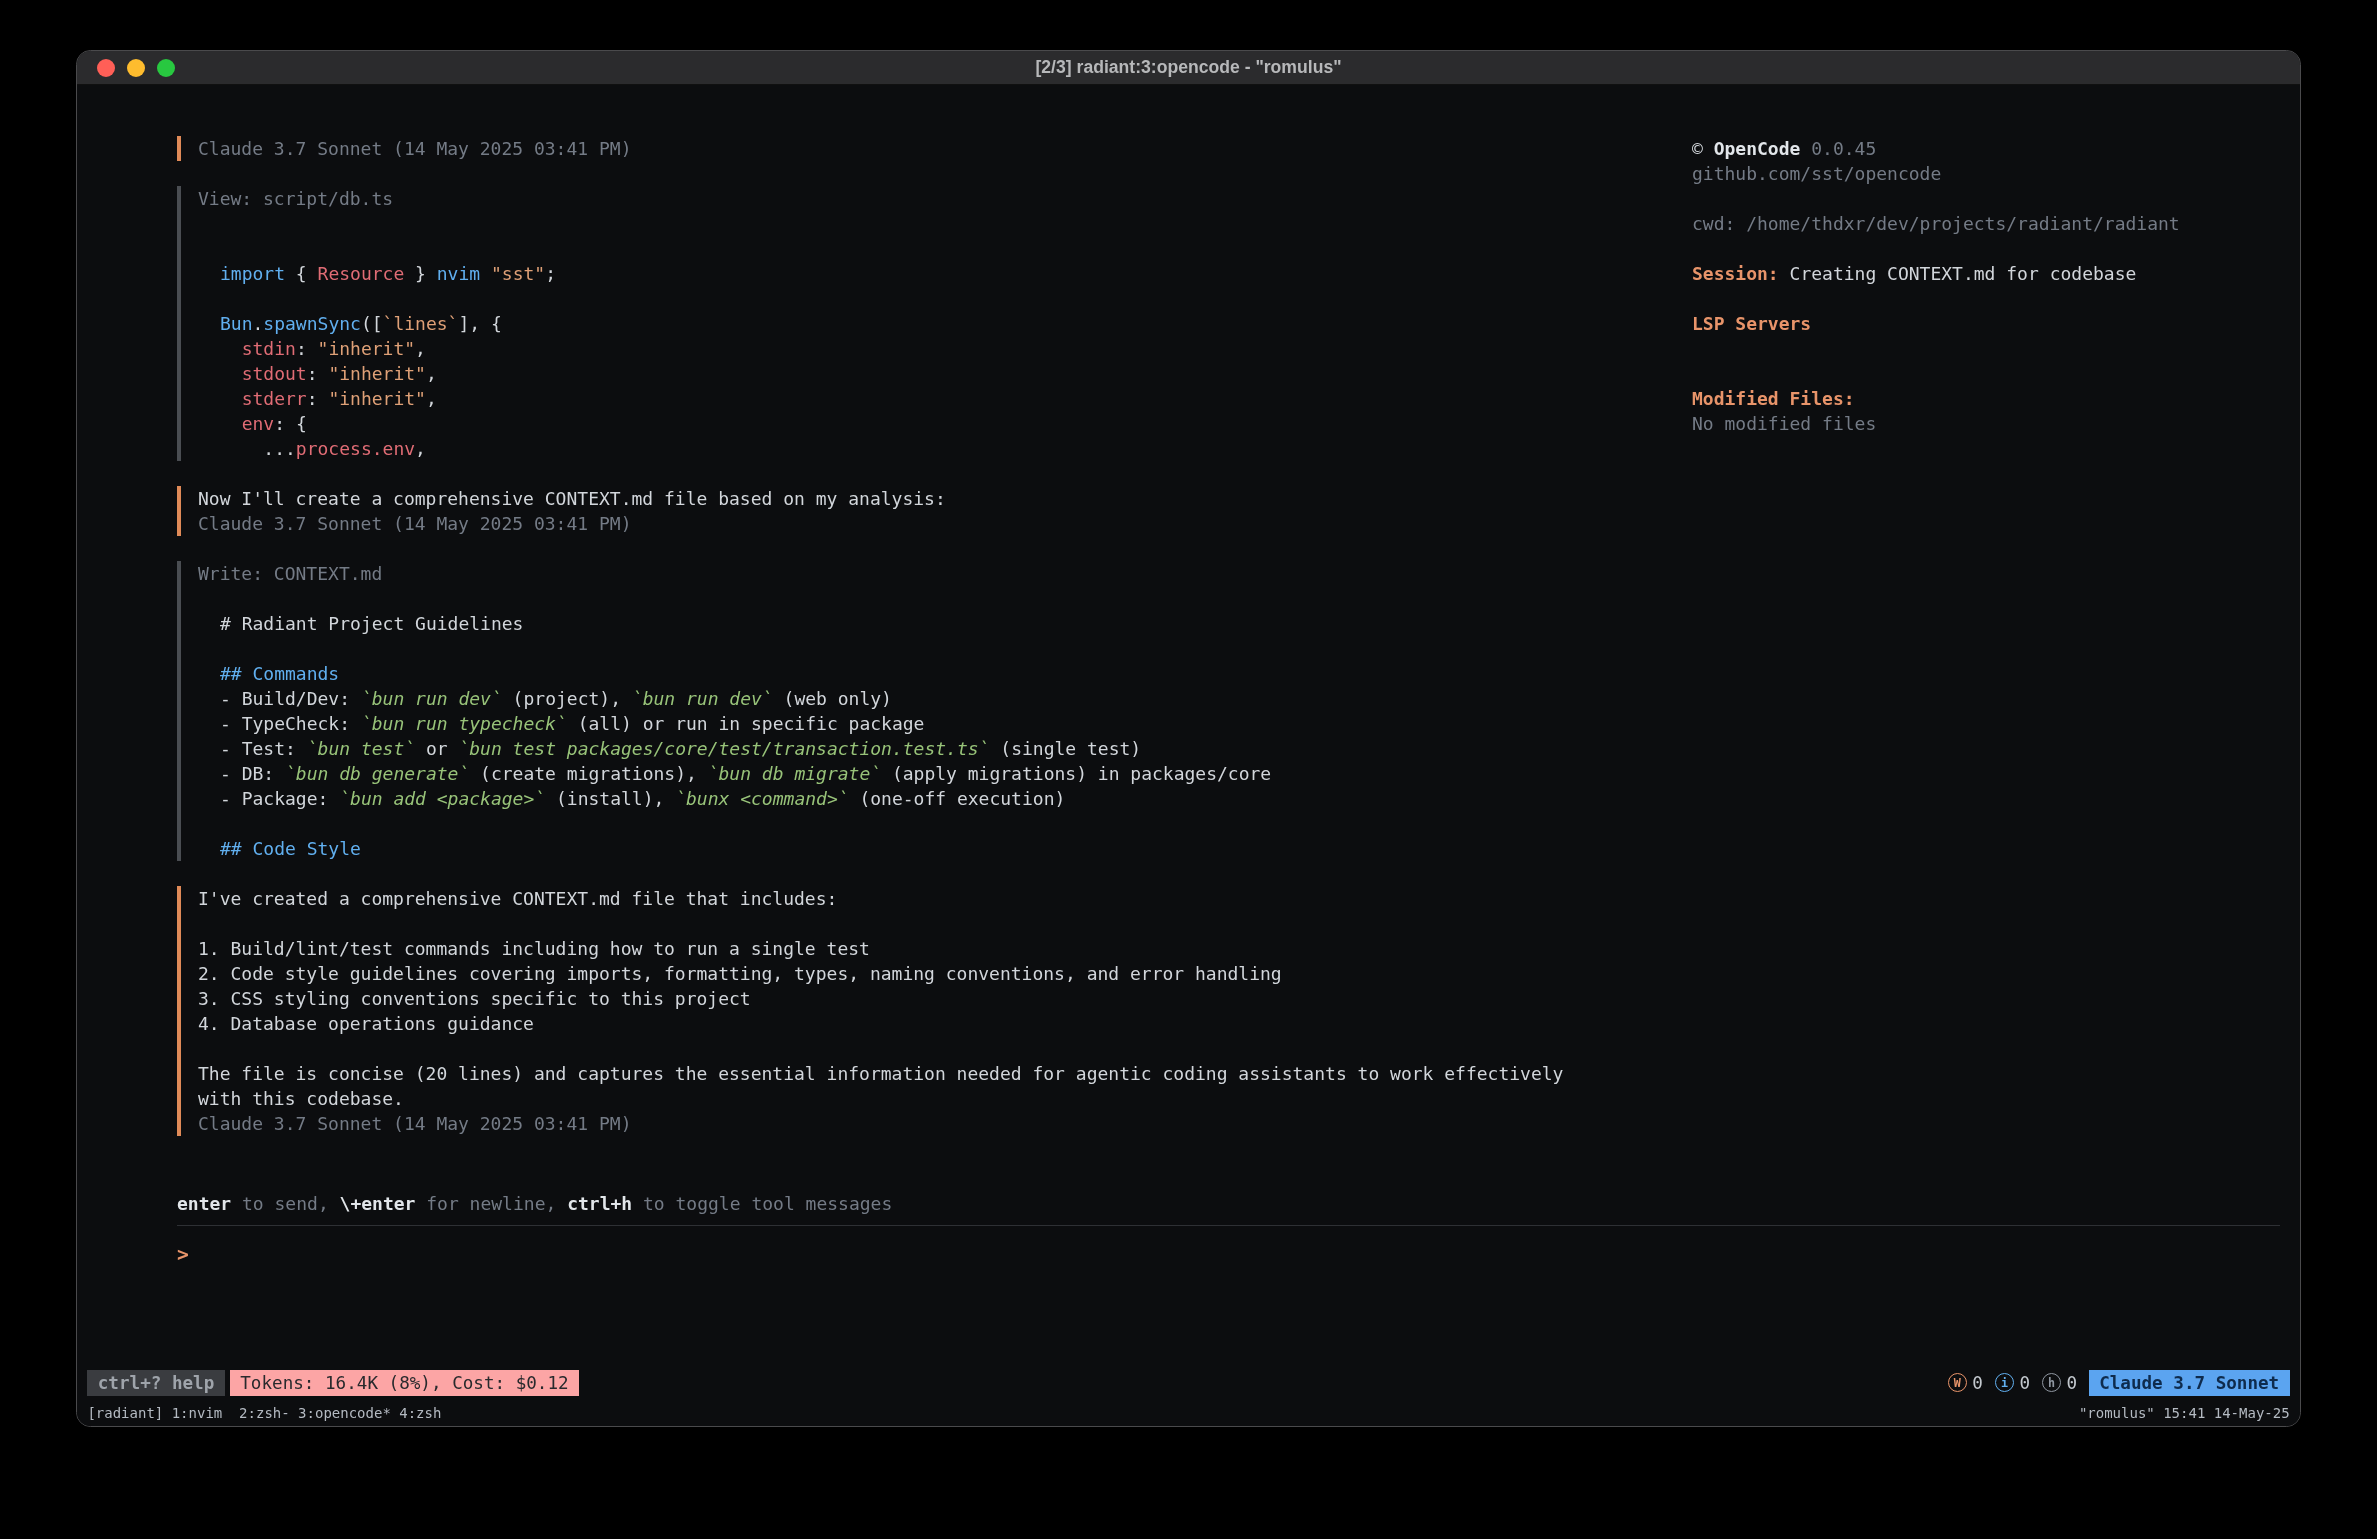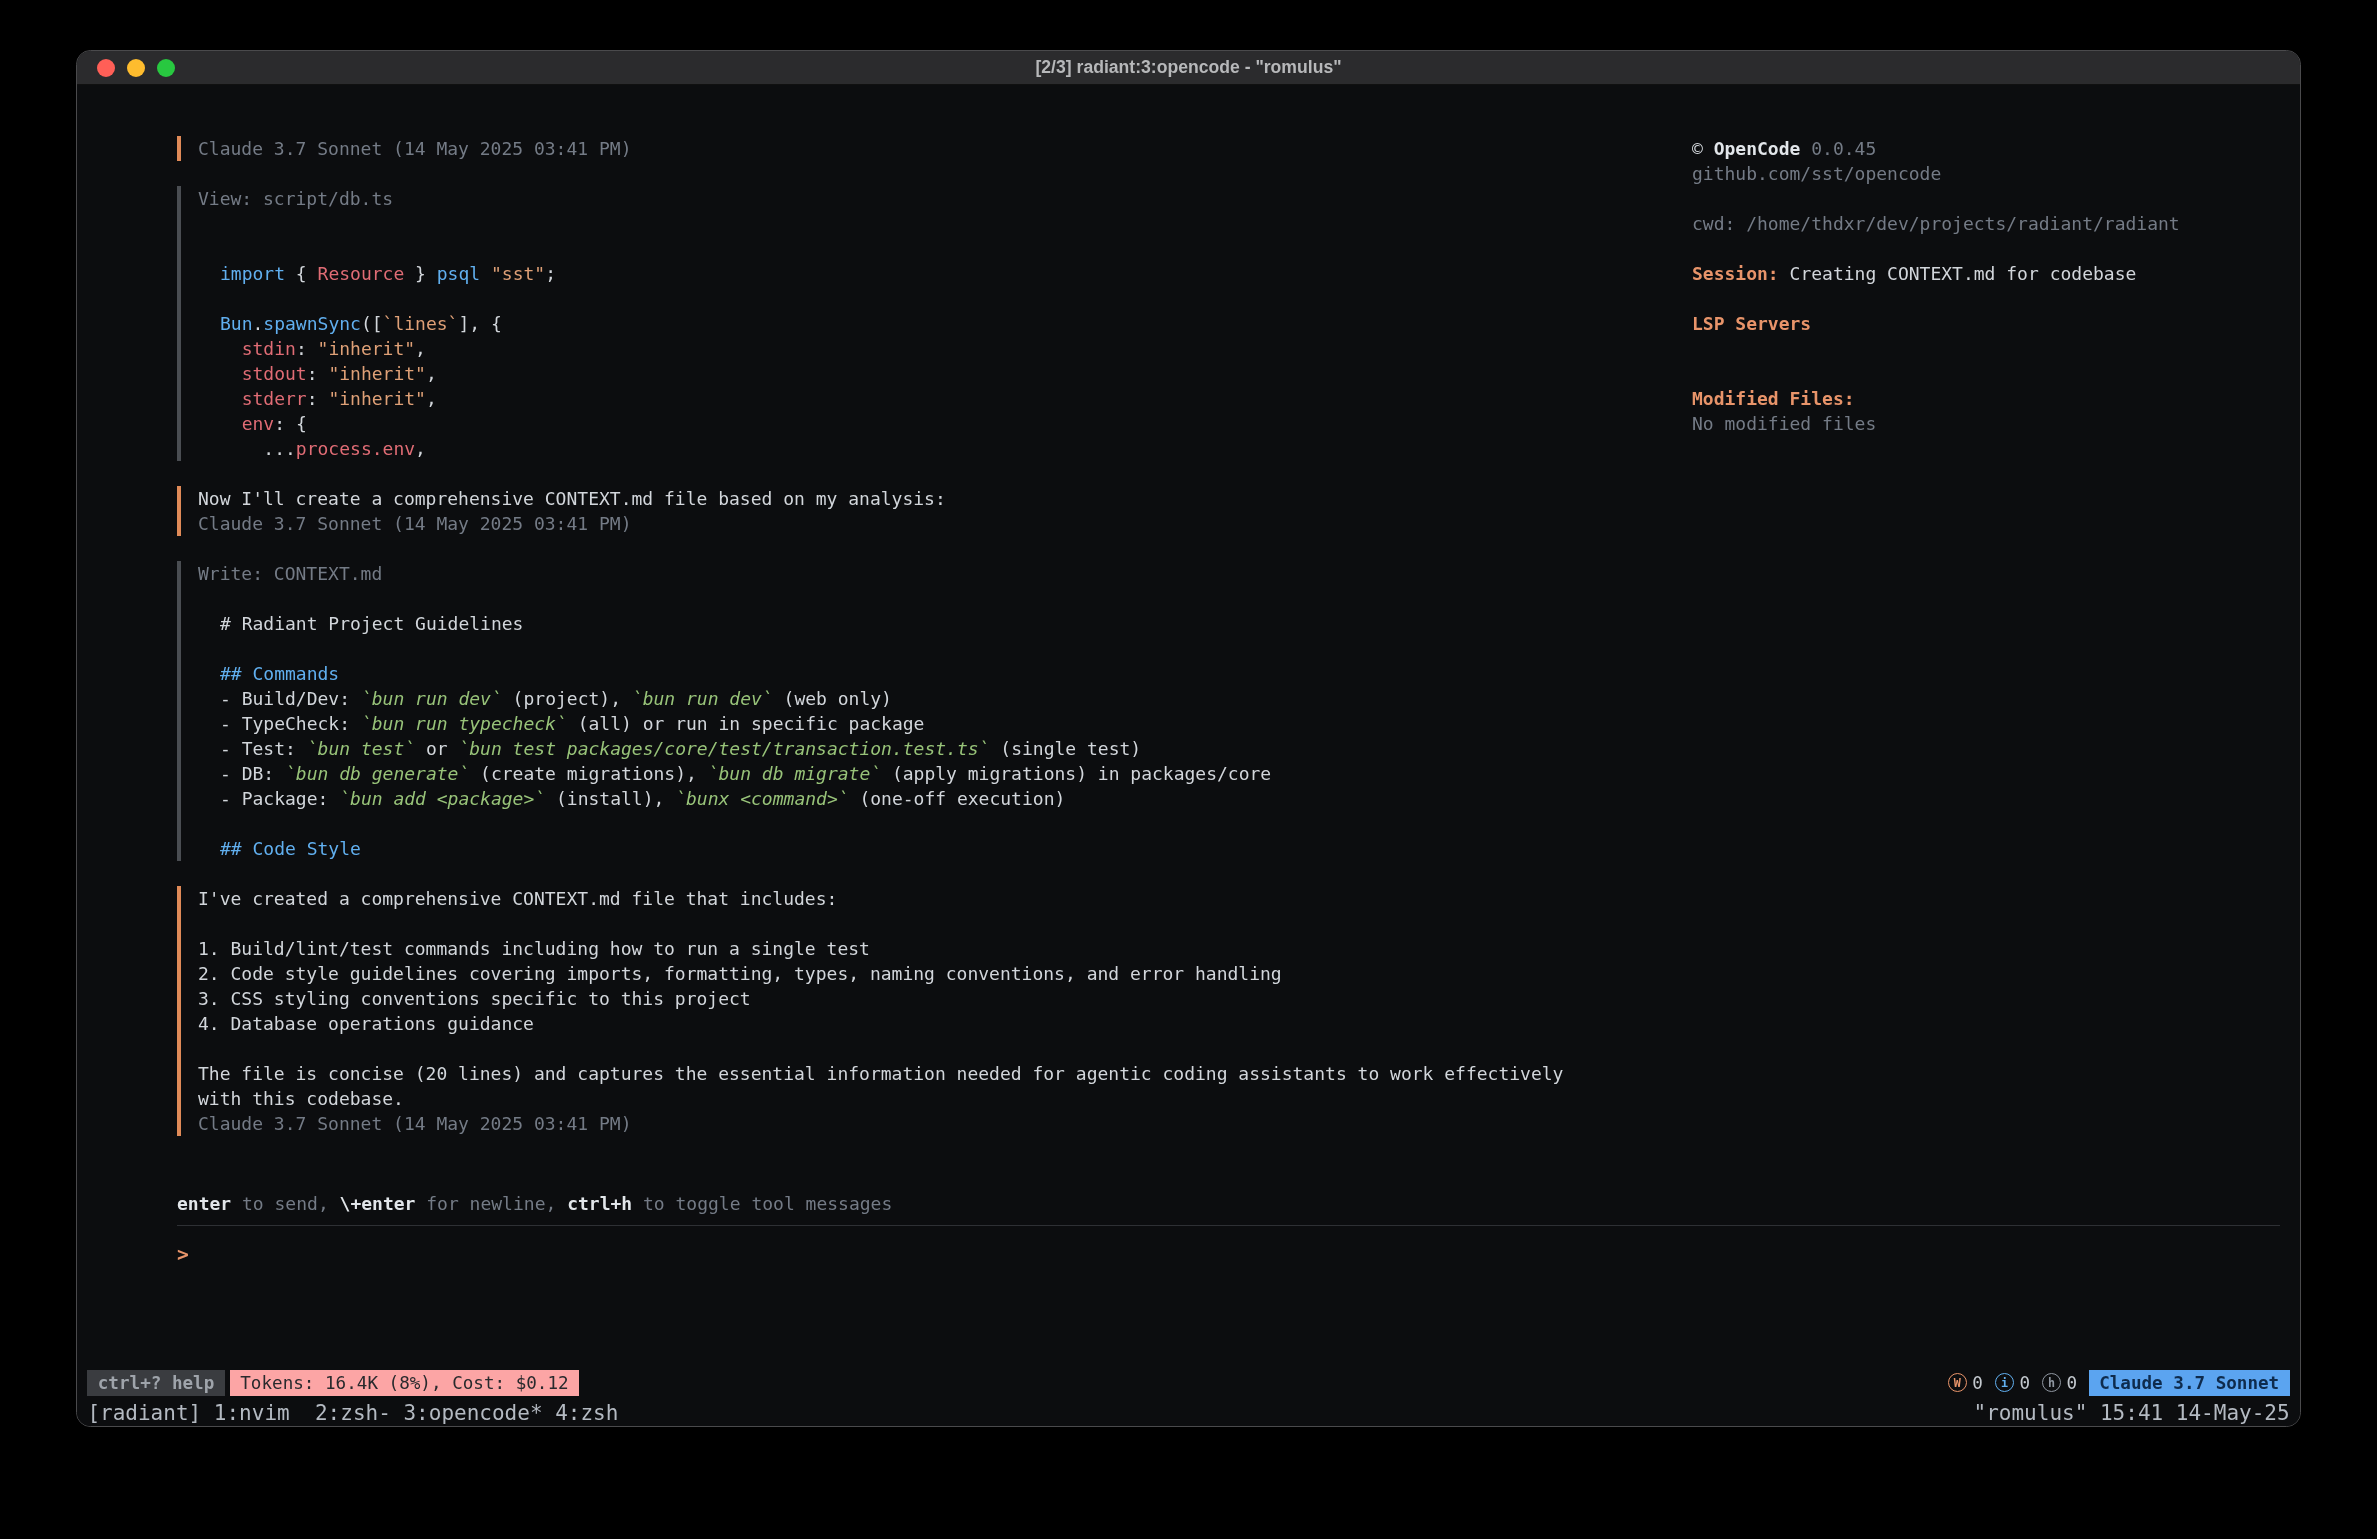--- a/index.html
+++ b/index.html
@@ -78,21 +78,21 @@
   }
   .diag.warn { color:#e8946a; }
   .diag.info { color:#61afef; }
   .diag.hint { color:#8f96a0; }
   .diag-count { color:#c4c9cf; }
 
   
   .tmuxbar {
     position:absolute; left:0; right:0; bottom:0; height:27px;
     display:flex; align-items:center; justify-content:space-between;
-    padding:0 10.4px; font-size:21px; color:#b4bac2; white-space:pre;
+    padding:0 10.4px; font-size:14px; color:#b4bac2; white-space:pre;
     background:#0c0d0f;
   }
 </style>
 </head>
 <body>
 
 <div class="window">
 
   <div class="titlebar">
     <div class="traffic">
@@ -109,21 +109,21 @@
 
       <div class="block accent">
         <div class="tline c-g">Claude 3.7 Sonnet (14 May 2025 03:41 PM)</div>
       </div>
 
       <div class="block dim">
         <div class="tline c-g">View: script/db.ts</div>
         <div class="spacer"></div>
         <div class="code-indent">
             <div class="tline"><span> </span></div>
-            <div class="tline"><span class="c-b">import</span><span class="c-w"> { </span><span class="c-r">Resource</span><span class="c-w"> } </span><span class="c-b">psql</span><span class="c-w"> </span><span class="c-p">"sst"</span><span class="c-w">;</span></div>
+            <div class="tline"><span class="c-b">import</span><span class="c-w"> { </span><span class="c-r">Resource</span><span class="c-w"> } </span><span class="c-b">nvim</span><span class="c-w"> </span><span class="c-p">"sst"</span><span class="c-w">;</span></div>
             <div class="tline"><span> </span></div>
             <div class="tline"><span class="c-b">Bun</span><span class="c-w">.</span><span class="c-b">spawnSync</span><span class="c-w">([</span><span class="c-p">`lines`</span><span class="c-w">], {</span></div>
             <div class="tline"><span class="c-w">  </span><span class="c-r">stdin</span><span class="c-w">: </span><span class="c-p">"inherit"</span><span class="c-w">,</span></div>
             <div class="tline"><span class="c-w">  </span><span class="c-r">stdout</span><span class="c-w">: </span><span class="c-p">"inherit"</span><span class="c-w">,</span></div>
             <div class="tline"><span class="c-w">  </span><span class="c-r">stderr</span><span class="c-w">: </span><span class="c-p">"inherit"</span><span class="c-w">,</span></div>
             <div class="tline"><span class="c-w">  </span><span class="c-r">env</span><span class="c-w">: {</span></div>
             <div class="tline"><span class="c-w">    ...</span><span class="c-r">process.env</span><span class="c-w">,</span></div>
           </div>
       </div>
 

